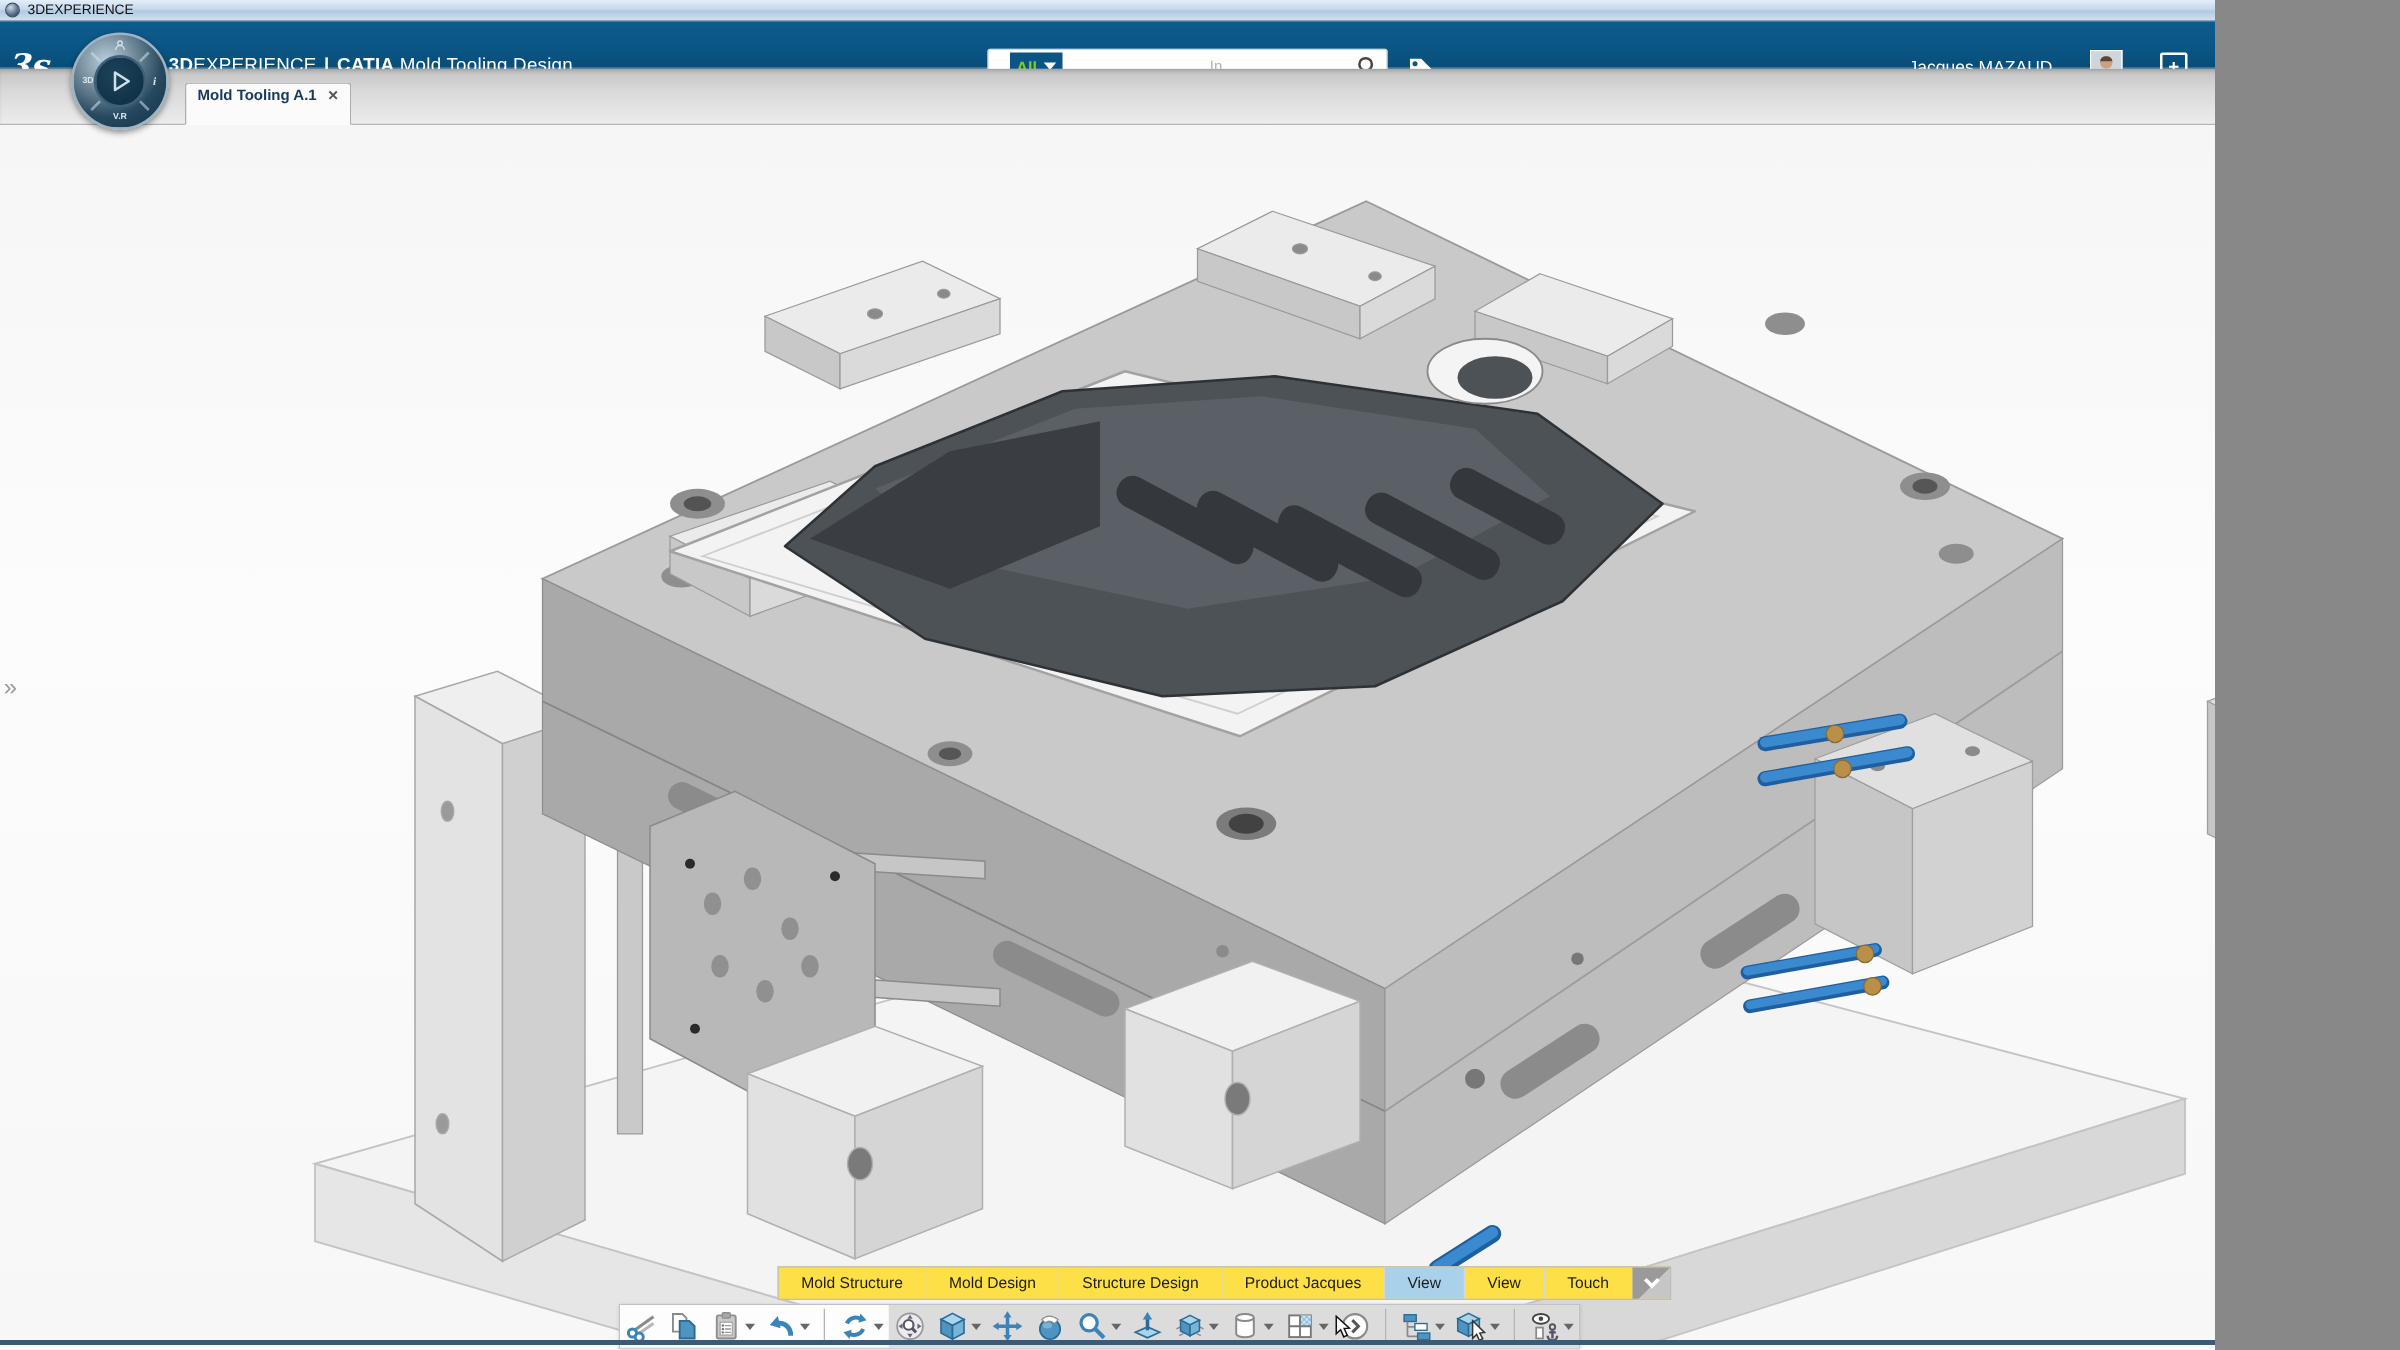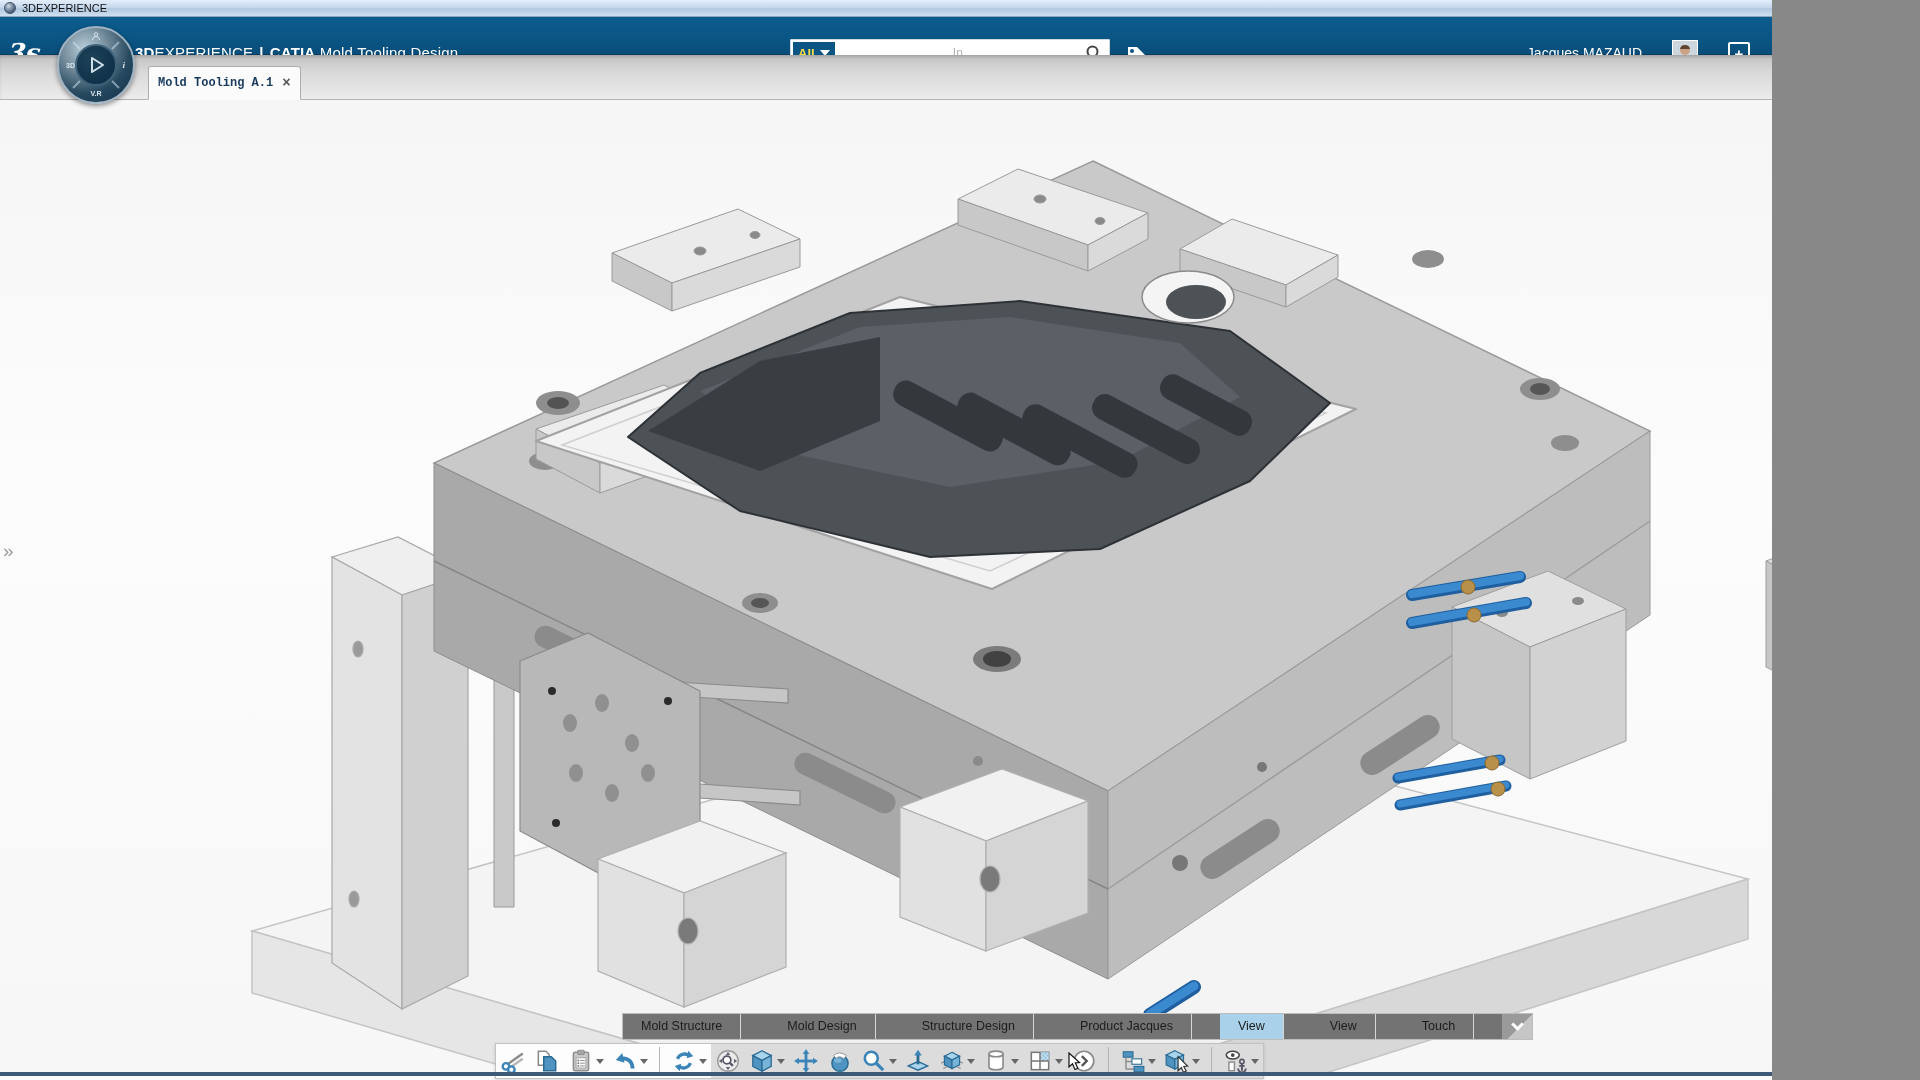--- a/index.html
+++ b/index.html
@@ -56,21 +56,21 @@
   .compass-w{ left:7px; top:50%; transform:translateY(-50%); }
   .compass-s{ bottom:5px; left:50%; transform:translateX(-50%); }
   .compass-e{ right:8px; top:50%; transform:translateY(-50%); font-family:"Liberation Serif",serif; font-style:italic; font-size:9px;}
   .compass-n{ top:4px; left:50%; transform:translateX(-50%); }
 
   
   .search-box{
     position:absolute; left:790px; top:22px; width:320px; height:28px; background:#fff;
     border-radius:2px; display:flex; align-items:center; box-shadow:0 0 0 1px #d0d8de inset;
   }
-  .search-filter{ margin:3px; height:22px; padding:0 5px; background:#0a5584; color:#fde047;
+  .search-filter{ margin:18px; height:22px; padding:0 5px; background:#0a5584; color:#84cc16;
     display:flex; align-items:center; gap:5px; font-size:13px; font-weight:bold; cursor:pointer; }
   .search-filter .caret{ width:0; height:0; border-left:5px solid transparent; border-right:5px solid transparent; border-top:6px solid #fff; }
   .search-input{ flex:1; border:none; outline:none; font-size:12px; color:#0c4a6e; min-width:0; background:transparent;text-align:center;}
   .search-input::placeholder{ color:#b3b3b3; }
   .search-go{ width:32px; height:100%; display:flex; align-items:center; justify-content:center; cursor:pointer; background:none; border:none;}
 
   .tag-btn{ position:absolute; left:1124px; top:26px; width:24px; height:24px; cursor:pointer; }
 
   .header-right{ position:absolute; right:6px; top:17px; height:38px; display:flex; align-items:center; gap:28px; }
   .user-name{ color:#fff; font-size:14px; margin-right:2px; }
@@ -82,39 +82,39 @@
   
   .tab-strip{
     position:absolute; left:0; top:55px; width:1920px; height:45px;
     background:linear-gradient(180deg,#c3c3c3 0%,#d9d9d9 40%,#ececec 100%);
     border-bottom:1px solid #b5b5b5;
     box-shadow:0 3px 4px -2px rgba(0,0,0,.25) inset;
   }
   .doc-tab{
     position:absolute; left:148px; bottom:-1px; height:25px; padding:16px 9px;
     background:#fbfbfb; border:1px solid #adadad; border-bottom:1px solid #fbfbfb;
-    border-radius:3px 3px 0 0; display:flex; align-items:center; gap:9px; cursor:pointer;font-family:Liberation Mono, monospace;
+    border-radius:3px 3px 0 0; display:flex; align-items:flex-end; gap:9px; cursor:pointer;
   }
   .doc-tab-label{ font-size:12px; font-weight:bold; color:#16395c; }
   .doc-tab-close{ font-size:14px; font-weight:bold; color:#555; line-height:1; cursor:pointer; }
   .tab-scroll{ position:absolute; right:8px; top:26px; display:flex; gap:6px; }
   .tab-scroll span{ font-size:11px; color:#8a8a8a; cursor:pointer; }
 
   
   .viewport{
     position:absolute; left:0; top:100px; width:1920px; height:976px;
     background:linear-gradient(180deg,#f6f6f6,#fcfcfc 40%,#f7f7f7);
   }
   .viewport svg{ position:absolute; left:0; top:0; }
   .panel-expand{ position:absolute; left:3px; top:440px; font-size:19px; color:#9a9a9a; cursor:pointer; z-index:5;}
 
   
   .action-tabs{
     position:absolute; left:622px; top:1013px; height:27px; display:flex; z-index:20;
-    background:#737373; border:1px solid #bdbdbd; font-size:12.5px; color:#1c1c1c;gap:28px;
+    background:#fde047; border:1px solid #bdbdbd; font-size:12.5px; color:#1c1c1c;
   }
   .a-tab{ padding:0 18px; line-height:25px; border-right:1px solid #d6d6d6; cursor:pointer; white-space:nowrap; }
   .a-tab.active{ background:#a9d2ea; }
   .a-tab-chevron{ width:30px; background:linear-gradient(135deg,#9a9a9a 55%,#c6c6c6 55%);
     display:flex; align-items:center; justify-content:center; cursor:pointer; }
   .a-tab-chevron i{ display:block; width:9px; height:9px; border-right:3px solid #fff; border-bottom:3px solid #fff;
     transform:rotate(45deg); margin-top:-5px; }
 
   
   .toolbar{

